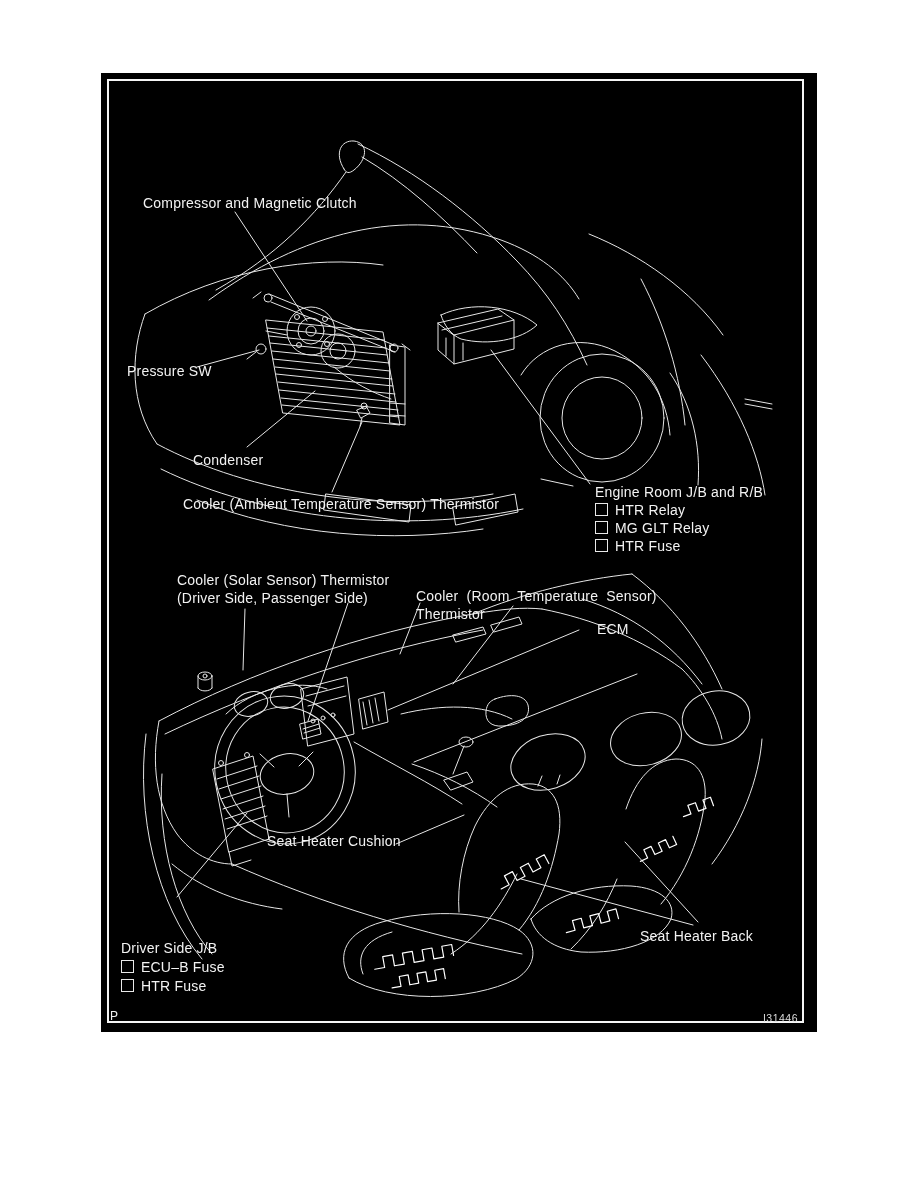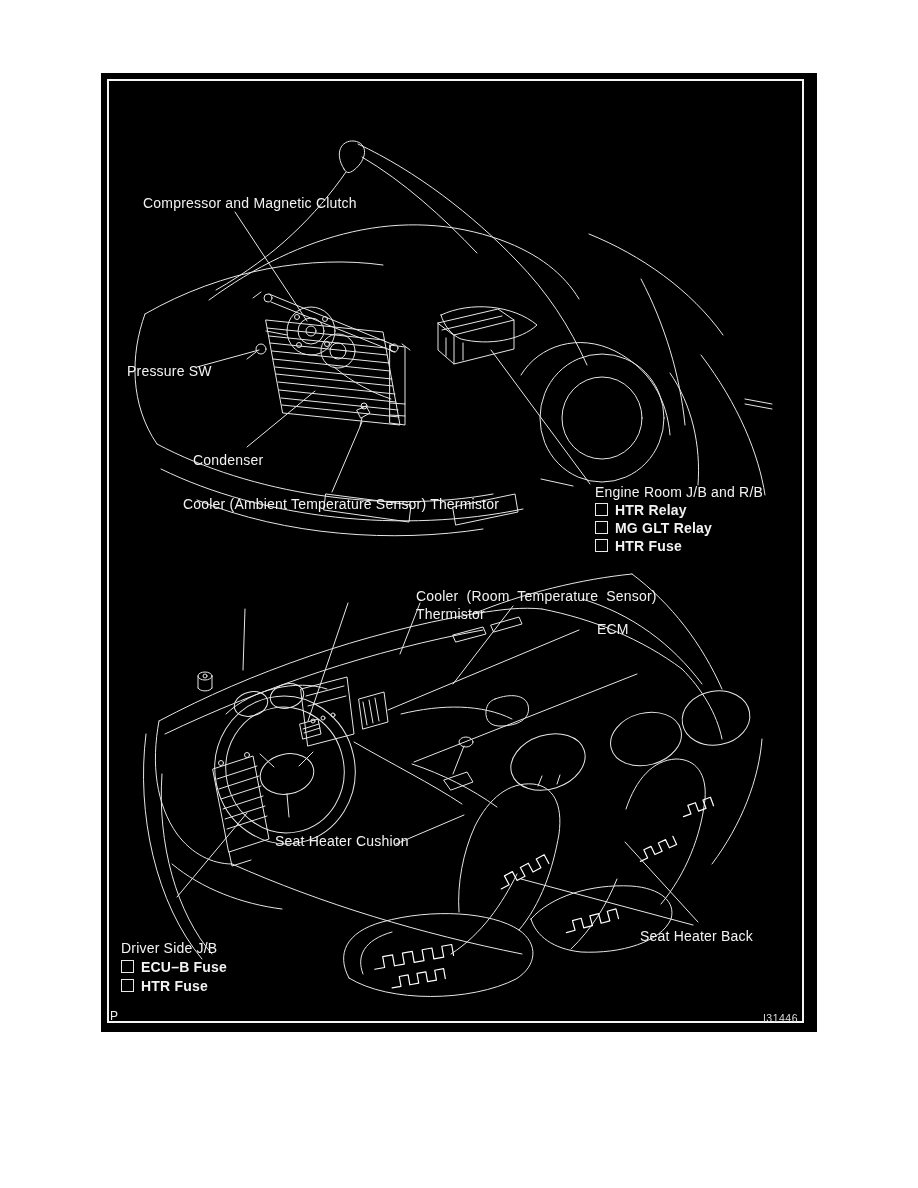--- a/index.html
+++ b/index.html
@@ -15,21 +15,21 @@
     position:absolute;left:6px;top:6px;right:13px;bottom:9px;
     border:2px solid #f5f5f5;pointer-events:none;z-index:3;
   }
   svg.art{position:absolute;left:0;top:0;z-index:1;}
   .lbl{
     position:absolute;color:#f2f2f2;font-size:14px;line-height:18px;
     white-space:nowrap;z-index:2;letter-spacing:0.2px;
   }
   .lbl.lh19 div{line-height:19px;}
   .wide{word-spacing:4px;margin-top:23px;}
-  .cb-row{display:block;font-weight:bold;}
+  .cb-row{display:block;}
   .cb{
     display:inline-block;width:11px;height:11px;border:1.5px solid #e9e9e9;
     margin-right:7px;vertical-align:-1px;background:transparent;
   }
   .corner-p{position:absolute;left:9px;top:936px;font-size:12px;color:#efefef;z-index:4;}
   .fig-code{position:absolute;right:19px;top:939px;font-size:10.5px;color:#dcdcdc;z-index:4;letter-spacing:0.5px;}
 </style>
 </head>
 <body>
 
@@ -215,30 +215,34 @@
         <span class="cb"></span><span>HTR Relay</span>
       </div>
       <div class="cb-row">
         <span class="cb"></span><span>MG GLT Relay</span>
       </div>
       <div class="cb-row">
         <span class="cb"></span><span>HTR Fuse</span>
       </div>
     </div>
 
+    <div class="lbl" style="left:76px;top:498px;">
+      <div>Cooler (Solar Sensor) Thermistor</div>
+      <div>(Driver Side, Passenger Side)</div>
+    </div>
 
     <div class="lbl" style="left:315px;top:491px;">
       <div class="wide">Cooler (Room Temperature Sensor)</div>
       <div>Thermistor</div>
     </div>
 
     <div class="lbl" style="left:484px;top:547px;margin-left:12px;">ECM</div>
 
 
-    <div class="lbl" style="left:166px;top:759px;margin-left:8px;">Seat Heater Cushion</div>
+    <div class="lbl" style="left:166px;top:759px;">Seat Heater Cushion</div>
 
     <div class="lbl lh19" style="left:20px;top:829px;margin-top:37px;">
       <div>Driver Side J/B</div>
       <div class="cb-row">
         <span class="cb"></span><span>ECU–B Fuse</span>
       </div>
       <div class="cb-row">
         <span class="cb"></span><span>HTR Fuse</span>
       </div>
     </div>

